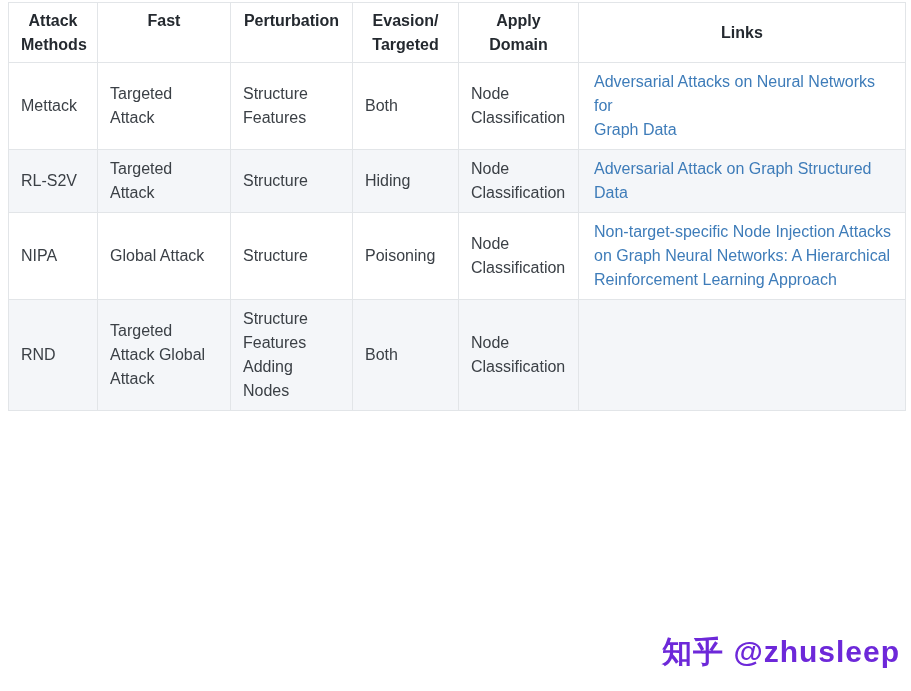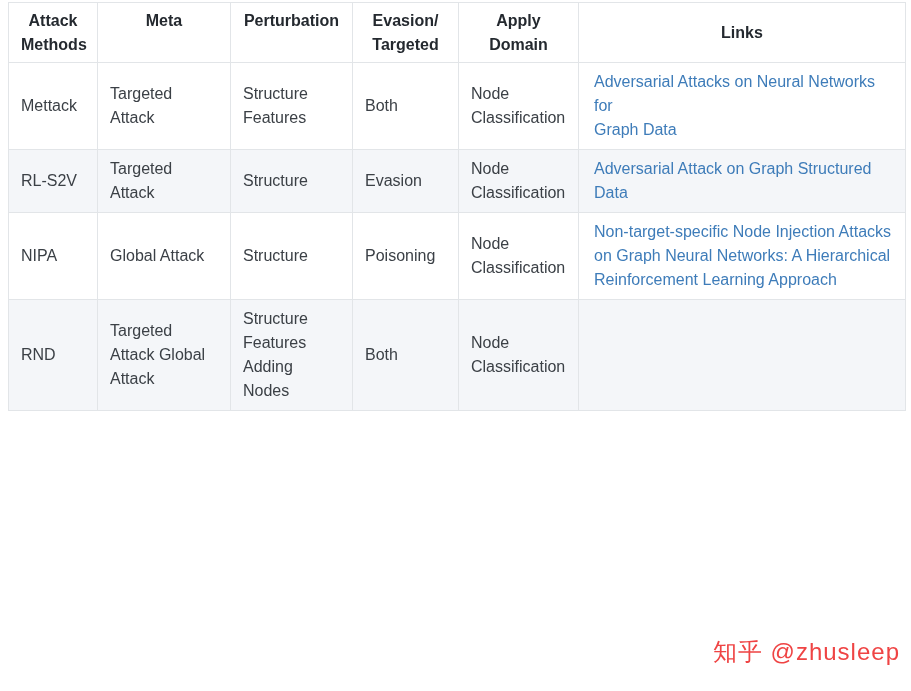--- a/index.html
+++ b/index.html
@@ -53,45 +53,46 @@
   }
   .attack-table a.paper-link {
     color: #3e7cb9;
     text-decoration: none;
     cursor: pointer;
   }
   .watermark {
     position: absolute;
     top: 634px;
     right: 11px;
-    font-size: 24px;
+    font-size: 30px;
     line-height: 36px;
-    color: #ef4444;
+    color: #6d28d9;
     letter-spacing: 1px;
     pointer-events: none;
     white-space: nowrap;
+    font-weight: bold;
   }
 </style>
 </head>
 <body>
 
 <table class="attack-table">
   <colgroup>
     <col style="width:89px">
     <col style="width:133px">
     <col style="width:122px">
     <col style="width:106px">
     <col style="width:120px">
     <col style="width:327px">
   </colgroup>
   <thead>
     <tr>
       <th>Attack
 Methods</th>
-      <th>Meta</th>
+      <th>Fast</th>
       <th>Perturbation</th>
       <th>Evasion/
 Targeted</th>
       <th>Apply
 Domain</th>
       <th class="links-header">Links</th>
     </tr>
   </thead>
   <tbody>
     <tr>
@@ -104,21 +105,21 @@
       <td>Node
 Classification</td>
       <td class="link-cell"><a class="paper-link">Adversarial Attacks on Neural Networks for
 Graph Data</a></td>
     </tr>
     <tr>
       <td>RL-S2V</td>
       <td>Targeted
 Attack</td>
       <td>Structure</td>
-      <td>Evasion</td>
+      <td>Hiding</td>
       <td>Node
 Classification</td>
       <td class="link-cell"><a class="paper-link">Adversarial Attack on Graph Structured
 Data</a></td>
     </tr>
     <tr>
       <td>NIPA</td>
       <td>Global Attack</td>
       <td>Structure</td>
       <td>Poisoning</td>

